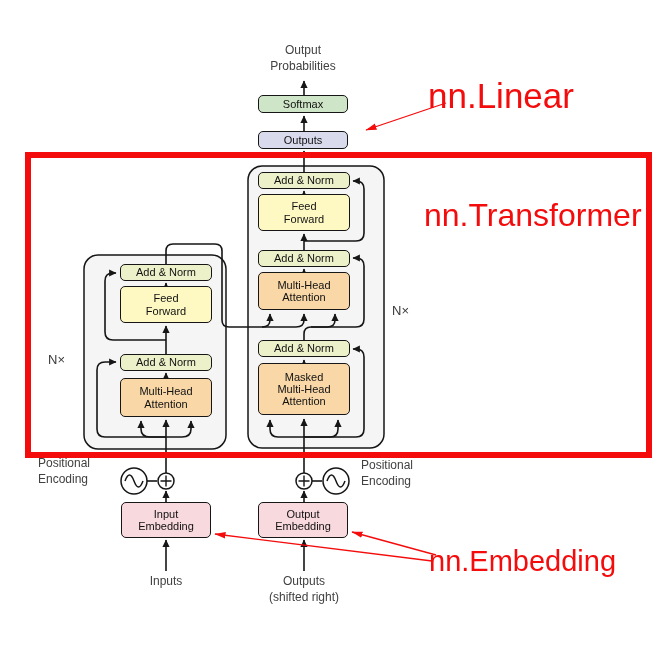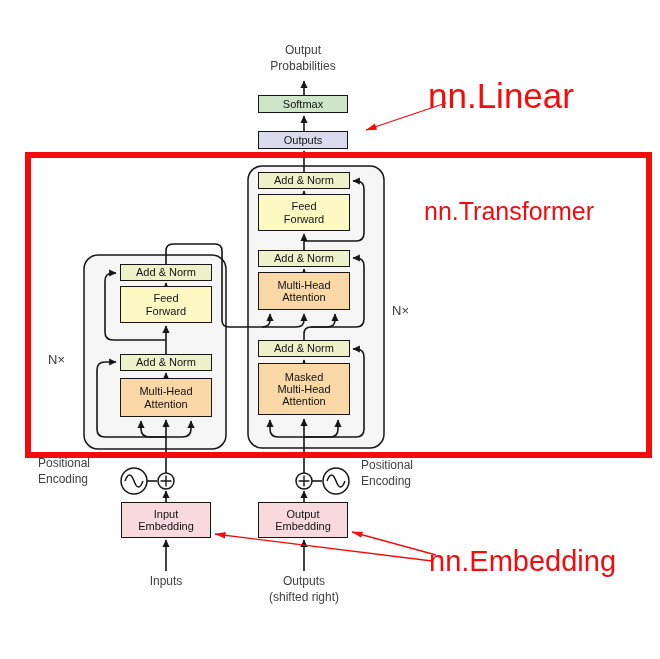--- a/index.html
+++ b/index.html
@@ -1,20 +1,20 @@
 <!DOCTYPE html>
 <html><head>
 <meta charset="utf-8">
 <style>
   html,body{margin:0;padding:0;}
   body{width:660px;height:659px;position:relative;background:#ffffff;overflow:hidden;
        font-family:"Liberation Sans","DejaVu Sans",sans-serif;}
   .stage{position:absolute;left:0;top:0;width:660px;height:659px;}
   svg.layer{position:absolute;left:0;top:0;pointer-events:none;}
-  .box{position:absolute;box-sizing:border-box;border:1.4px solid #161616;border-radius:0;
+  .box{position:absolute;box-sizing:border-box;border:1.4px solid #161616;border-radius:5px;
        display:flex;align-items:center;justify-content:center;text-align:center;
        white-space:pre-line;font-size:11px;line-height:1.12;color:#111;z-index:2;}
   .lbl{position:absolute;color:#414141;font-size:12px;line-height:1.3;white-space:pre-line;z-index:2;}
   .lbl.center{text-align:center;}
   .nx{position:absolute;color:#3a3a3a;font-size:13px;z-index:2;}
   .red-frame{position:absolute;left:25px;top:152px;width:615px;height:294px;
              border:6px solid #f40b0b;z-index:3;}
   .red-lbl{position:absolute;color:#f40b0b;z-index:5;white-space:nowrap;}
   .c-softmax{background:#cfe5c7;}
   .c-linear{background:#d9dbec;}
@@ -148,16 +148,16 @@
 
   <svg class="layer" width="660" height="659" viewBox="0 0 660 659" style="z-index:4;">
     <g stroke="#f40b0b" stroke-width="1.3" fill="none">
       <path d="M446,103 L366,130" marker-end="url(#ar)"></path>
       <path d="M432,561 L215,534" marker-end="url(#ar)"></path>
       <path d="M436,555 L352,532" marker-end="url(#ar)"></path>
     </g>
   </svg>
 
   <div class="red-lbl" style="left:428px;top:76px;font-size:35px;">nn.Linear</div>
-  <div class="red-lbl" style="left:424px;top:197px;font-size:25px;">nn.Transformer</div>
+  <div class="red-lbl" style="left:424px;top:197px;font-size:32px;">nn.Transformer</div>
   <div class="red-lbl" style="left:429px;top:545px;font-size:29px;text-align:center;">nn.Embedding</div>
 
 </div>
 
 </body></html>

